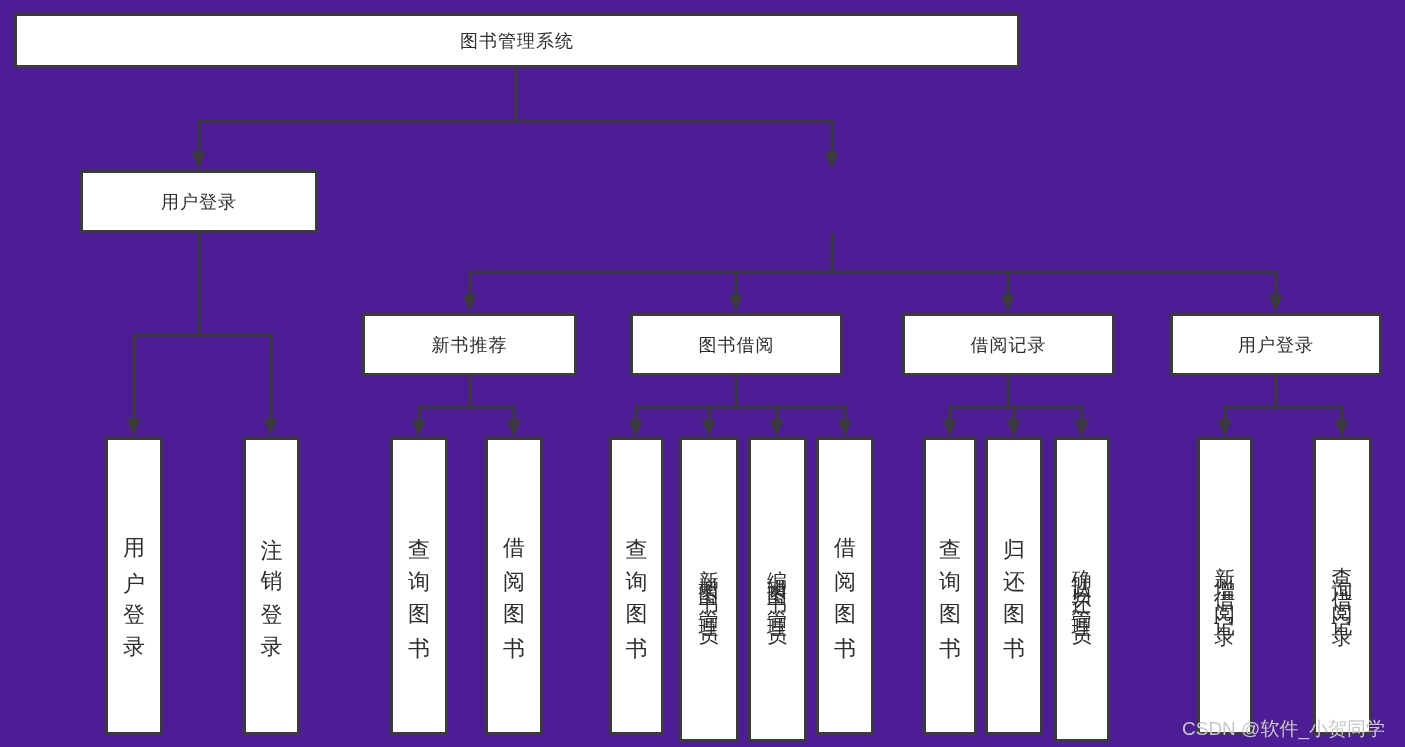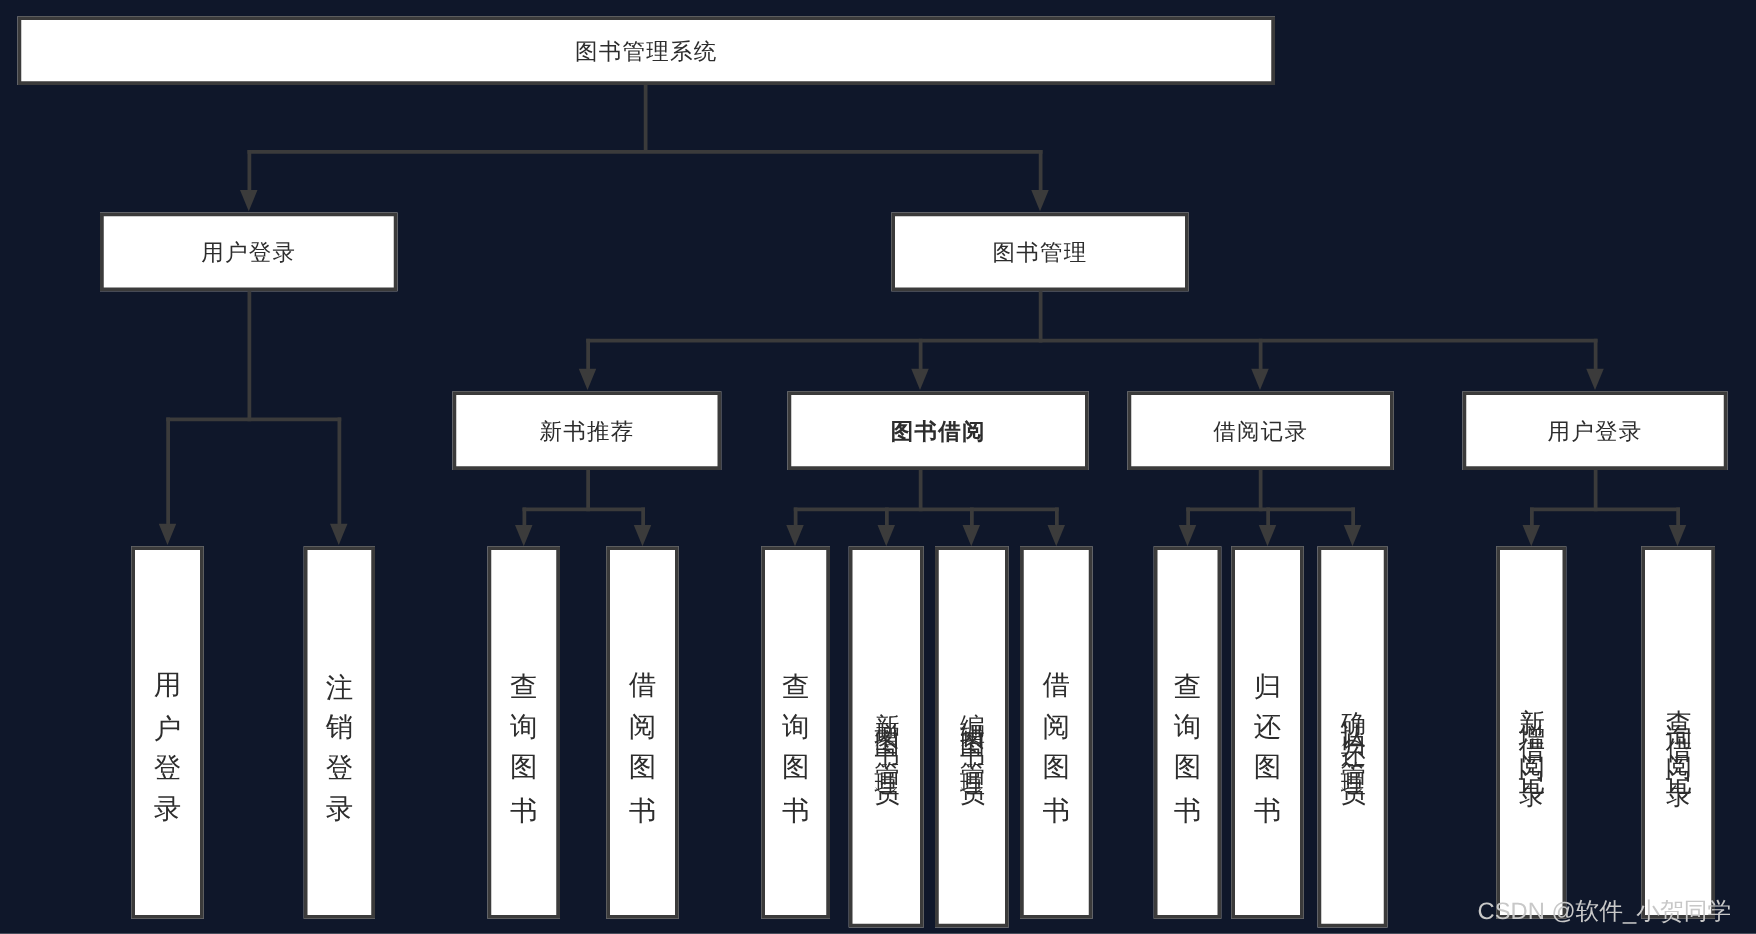--- a/index.html
+++ b/index.html
@@ -2,21 +2,21 @@
 <html><head>
 <meta charset="utf-8">
 <style>
   * { margin:0; padding:0; box-sizing:border-box; }
   html,body { background:#ffffff; }
   body {
     width:1405px; height:747px; position:relative; overflow:hidden;
     font-family:"Liberation Sans","DejaVu Sans",sans-serif;
     color:#2d2d2d;
   }
-  .stage { position:absolute; left:0; top:0; width:1405px; height:747px; background:#0f172a; }
+  .stage { position:absolute; left:0; top:0; width:1405px; height:747px; background:#4c1d95; }
 
   
   .box {
     position:absolute; border:3px solid #3b3b3b; background:#ffffff;
     display:flex; align-items:center; justify-content:center;
   }
   .box.h span { font-size:18px; letter-spacing:1px; white-space:nowrap; }
   .box.v span {
     writing-mode:vertical-rl; text-orientation:mixed;
     line-height:1; white-space:nowrap;
@@ -55,23 +55,20 @@
   <div class="vline" style="left:515px; top:68px; height:54px;"></div>
   <div class="hline" style="left:198px; top:120px; width:636px;"></div>
   <div class="vline" style="left:198px; top:120px; height:34px;"></div>
   <div class="arrow" style="left:192px; top:152px;"></div>
   <div class="vline" style="left:831px; top:120px; height:34px;"></div>
   <div class="arrow" style="left:825px; top:152px;"></div>
 
   <div class="box h" style="left:80px; top:170px; width:238px; height:63px;">
     <span>用户登录</span>
   </div>
-  <div class="box h" style="left:713px; top:170px; width:238px; height:63px;">
-    <span>图书管理</span>
-  </div>
 
   <div class="vline" style="left:198px; top:233px; height:104px;"></div>
   <div class="hline" style="left:133px; top:334px; width:140px;"></div>
   <div class="vline" style="left:133px; top:334px; height:86px;"></div>
   <div class="arrow" style="left:127px; top:419px;"></div>
   <div class="vline" style="left:270px; top:334px; height:86px;"></div>
   <div class="arrow" style="left:264px; top:419px;"></div>
 
   <div class="vline" style="left:831px; top:233px; height:41px;"></div>
   <div class="hline" style="left:469px; top:271px; width:809px;"></div>
@@ -80,21 +77,21 @@
   <div class="vline" style="left:735px; top:271px; height:26px;"></div>
   <div class="arrow" style="left:729px; top:295px;"></div>
   <div class="vline" style="left:1007px; top:271px; height:26px;"></div>
   <div class="arrow" style="left:1001px; top:295px;"></div>
   <div class="vline" style="left:1275px; top:271px; height:26px;"></div>
   <div class="arrow" style="left:1269px; top:295px;"></div>
 
   <div class="box h" style="left:362px; top:313px; width:215px; height:63px;">
     <span>新书推荐</span>
   </div>
-  <div class="box h" style="left:630px; top:313px; width:241px; height:63px;font-weight:bold;">
+  <div class="box h" style="left:630px; top:313px; width:213px; height:63px;">
     <span>图书借阅</span>
   </div>
   <div class="box h" style="left:902px; top:313px; width:213px; height:63px;">
     <span>借阅记录</span>
   </div>
   <div class="box h" style="left:1170px; top:313px; width:212px; height:63px;">
     <span>用户登录</span>
   </div>
 
   <div class="vline" style="left:469px; top:376px; height:33px;"></div>

